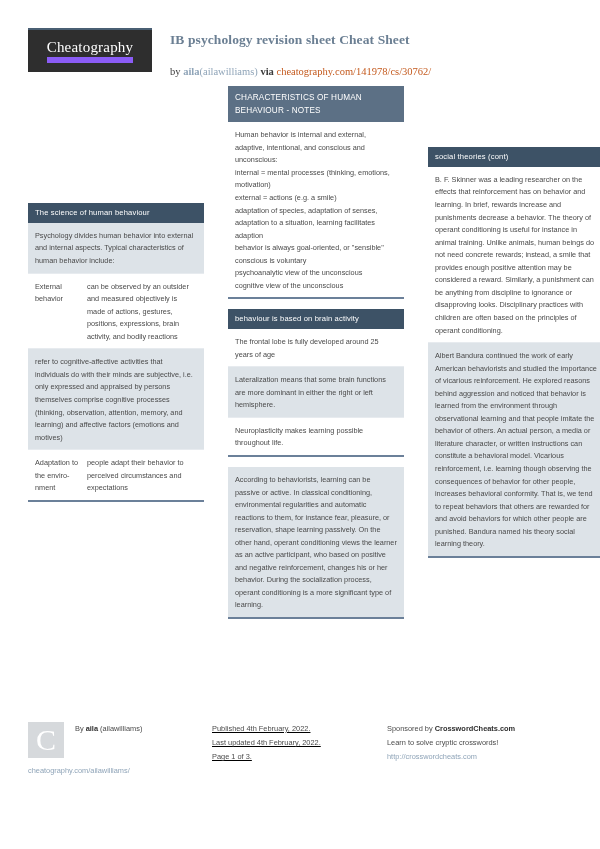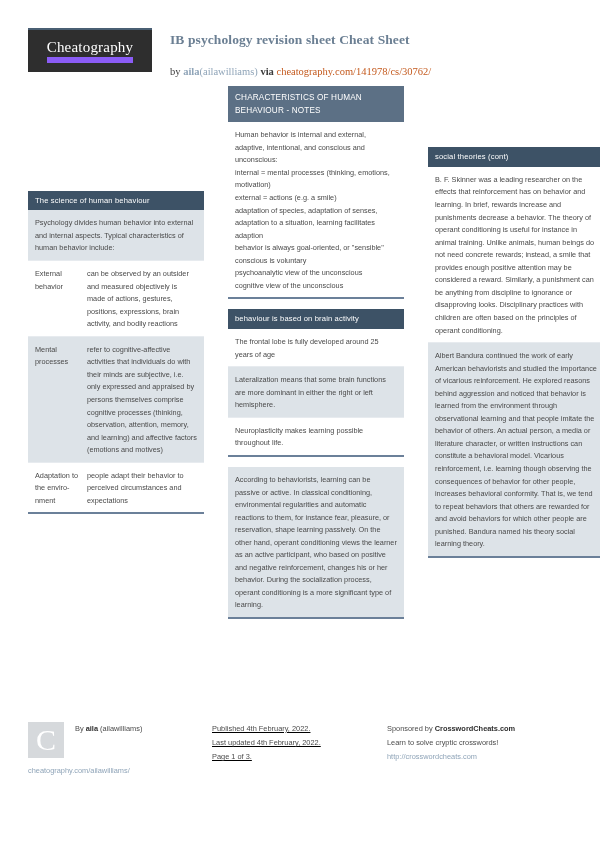--- a/index.html
+++ b/index.html
@@ -179,21 +179,20 @@
       <div class="col">
         <div class="block">
           <div class="block-head">The science of human behaviour</div>
           <div class="block-body">
             <div class="row shade full" style="white-space: pre-line;">Psychology divides human behavior into external and internal aspects. Typical characteristics of human behavior include:</div>
             <div class="row plain">
               <div class="k">External behavior</div>
               <div class="v">can be observed by an outsider and measured object­ively is made of actions, gestures, positions, expres­sions, brain activity, and bodily reactions</div>
             </div>
             <div class="row shade">
-              <div class="k">Mental processes</div>
               <div class="v">refer to cognitive-affective activities that individuals do with their minds are subjec­tive, i.e. only expressed and appraised by persons themselves comprise cognitive processes (thinking, observation, attention, memory, and learning) and affective factors (emotions and motives)</div>
             </div>
             <div class="row plain">
               <div class="k">Adaptation to the enviro­nment</div>
               <div class="v">people adapt their behavior to perceived circumstances and expectations</div>
             </div>
           </div>
         </div>
       </div>
       <div class="col">

